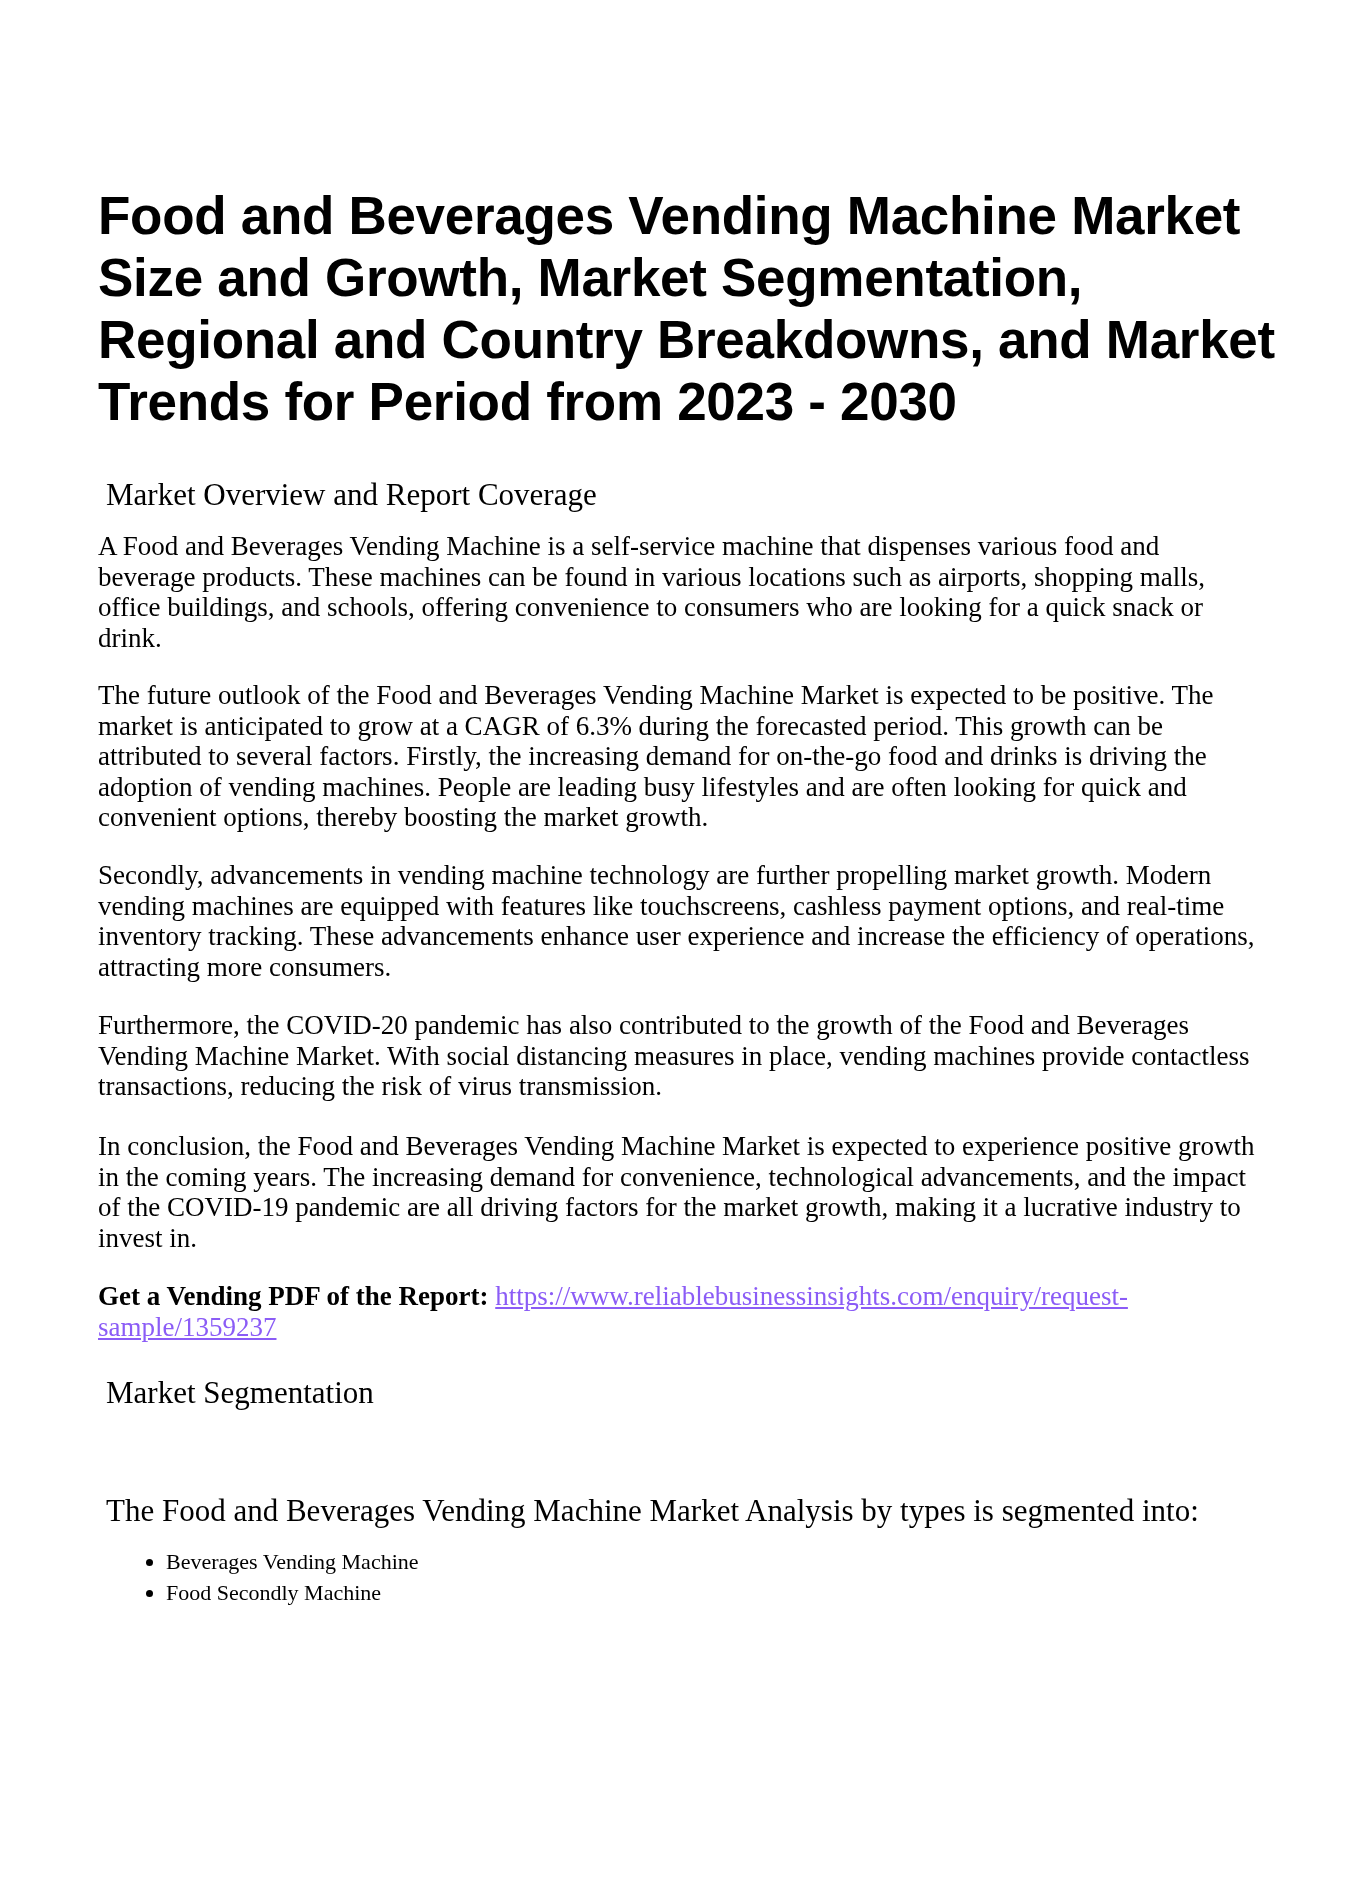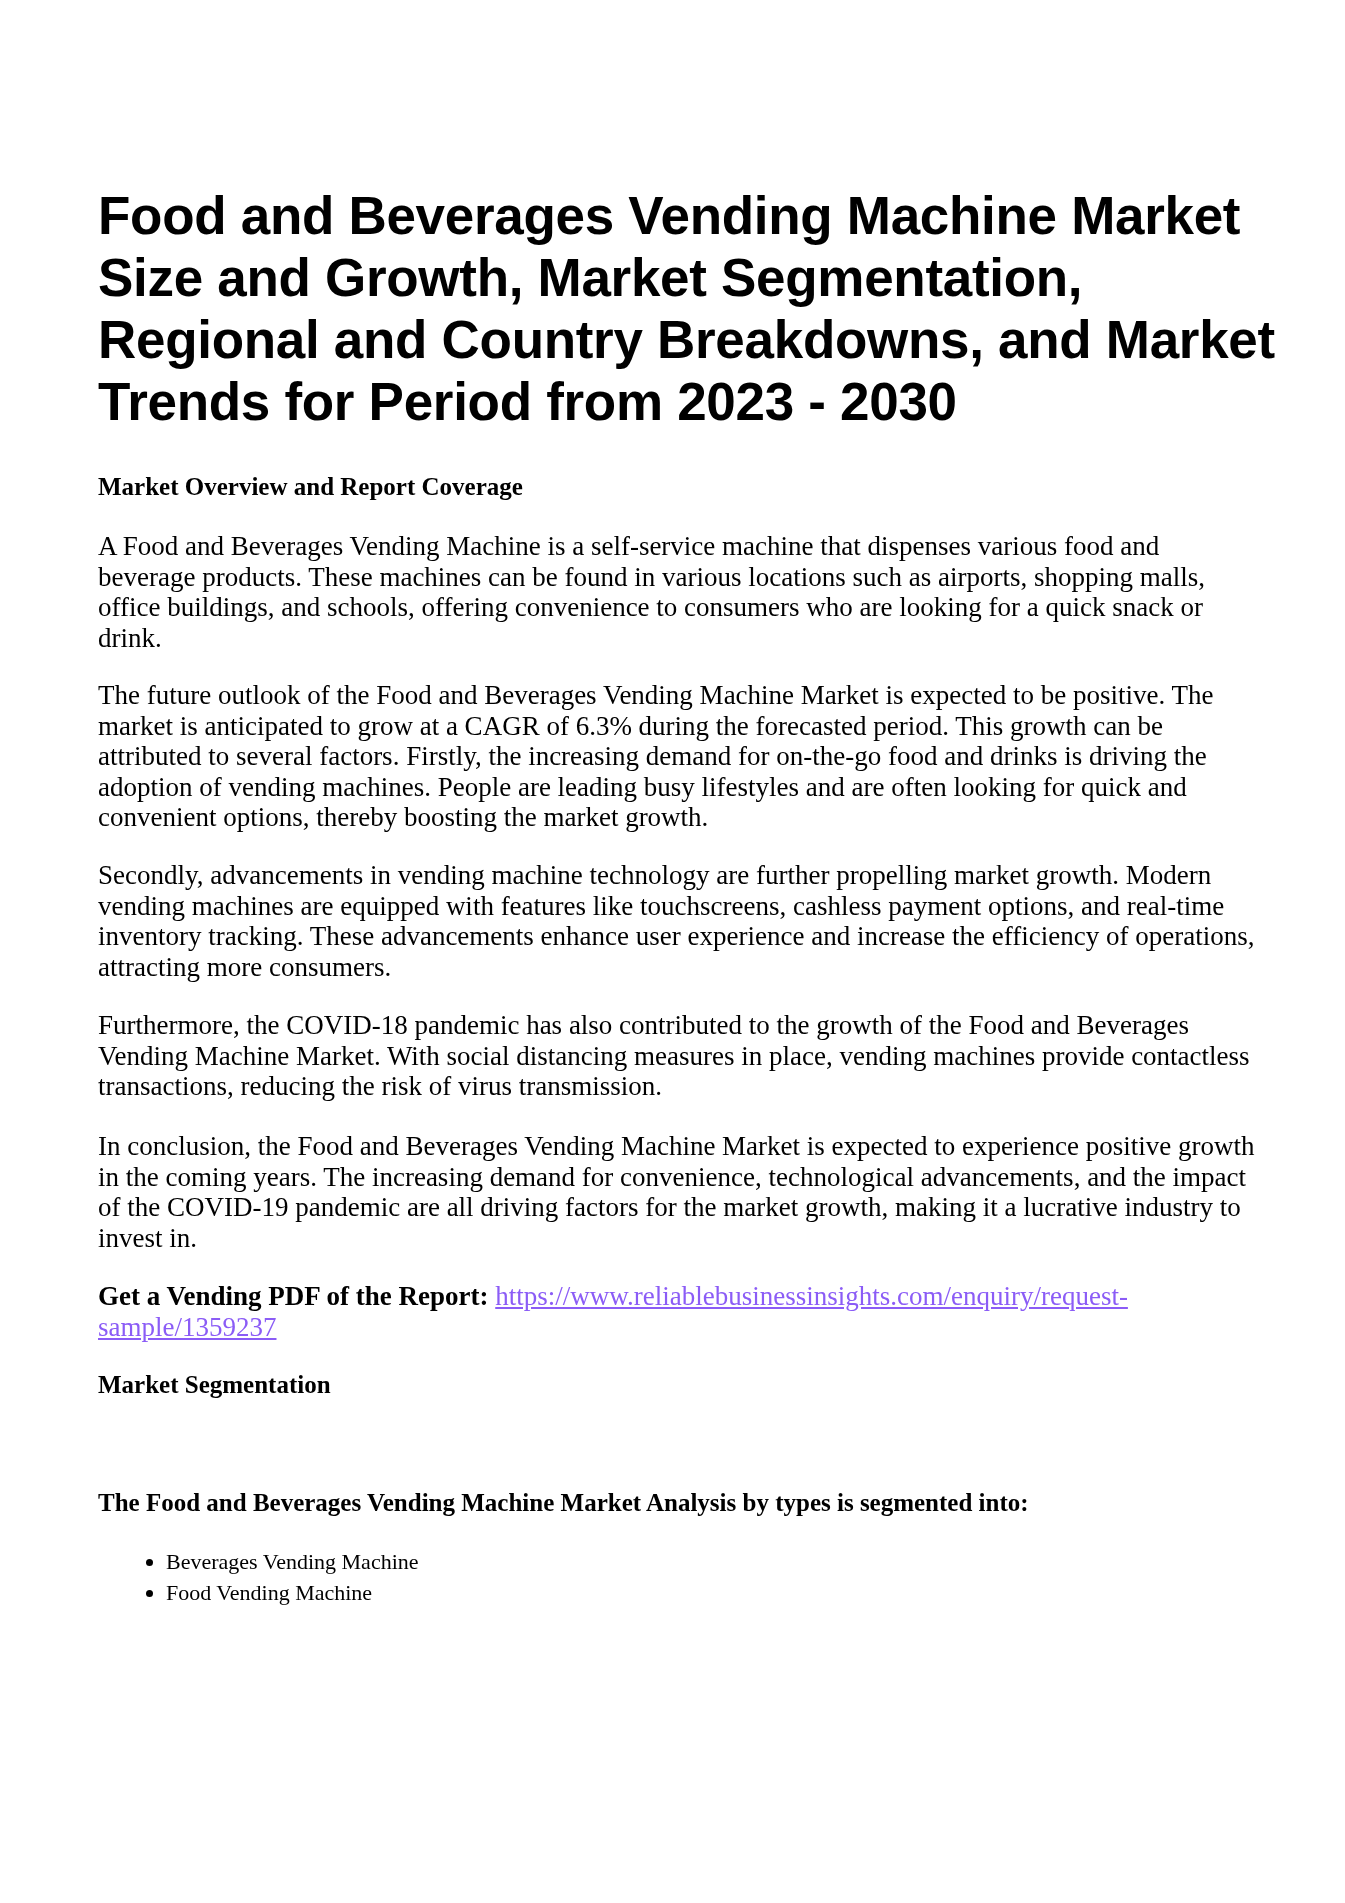--- a/index.html
+++ b/index.html
@@ -3,21 +3,21 @@
 <meta charset="utf-8">
 <style>
   html, body { margin: 0; padding: 0; background: #ffffff; }
   body { width: 1345px; height: 1903px; position: relative; overflow: hidden;
          font-family: "Liberation Serif", "DejaVu Serif", serif; color: #000; }
   .page { position: absolute; left: 98px; top: 0; width: 1160px; }
   h1 { font-family: Liberation Sans, sans-serif; font-weight: bold; font-size: 53px;
        line-height: 62px; margin: 0; position: absolute; top: 185px; left: 0; width: 1180px;
        letter-spacing: -0.3px; }
   .sec { position: absolute; left: 0; width: 1160px; }
-  h2 { font-size: 25px; font-weight: bold; margin: 0; line-height: 30px; }
+  h2 { font-size: 31px; font-weight: normal; margin: 8px; line-height: 30px; }
   p { font-size: 27px; line-height: 30.5px; margin: 0; }
   a { color: #8b5cf6; text-decoration: underline; }
   ul { margin: 0; padding-left: 68px; font-size: 22px; line-height: 31px; }
   li { list-style: disc; }
 </style>
 </head>
 <body>
 
 <div class="page">
   <h1>Food and Beverages Vending Machine Market Size and Growth, Market Segmentation, Regional and Country Breakdowns, and Market Trends for Period from 2023 - 2030</h1>
@@ -29,36 +29,36 @@
   <div class="sec" style="top:531px">
       <p>A Food and Beverages Vending Machine is a self-service machine that dispenses various food and beverage products. These machines can be found in various locations such as airports, shopping malls, office buildings, and schools, offering convenience to consumers who are looking for a quick snack or drink.</p>
     </div>
   <div class="sec" style="top:680px">
       <p>The future outlook of the Food and Beverages Vending Machine Market is expected to be positive. The market is anticipated to grow at a CAGR of 6.3% during the forecasted period. This growth can be attributed to several factors. Firstly, the increasing demand for on-the-go food and drinks is driving the adoption of vending machines. People are leading busy lifestyles and are often looking for quick and convenient options, thereby boosting the market growth.</p>
     </div>
   <div class="sec" style="top:860px">
       <p>Secondly, advancements in vending machine technology are further propelling market growth. Modern vending machines are equipped with features like touchscreens, cashless payment options, and real-time inventory tracking. These advancements enhance user experience and increase the efficiency of operations, attracting more consumers.</p>
     </div>
   <div class="sec" style="top:1010px">
-      <p>Furthermore, the COVID-18 pandemic has also contributed to the growth of the Food and Beverages Vending Machine Market. With social distancing measures in place, vending machines provide contactless transactions, reducing the risk of virus transmission.</p>
+      <p>Furthermore, the COVID-20 pandemic has also contributed to the growth of the Food and Beverages Vending Machine Market. With social distancing measures in place, vending machines provide contactless transactions, reducing the risk of virus transmission.</p>
     </div>
   <div class="sec" style="top:1131px">
       <p>In conclusion, the Food and Beverages Vending Machine Market is expected to experience positive growth in the coming years. The increasing demand for convenience, technological advancements, and the impact of the COVID-19 pandemic are all driving factors for the market growth, making it a lucrative industry to invest in.</p>
     </div>
 
   <div class="sec" style="top:1281px">
     <p><b>Get a Vending PDF of the Report:</b>
       <a href="#">https://www.reliablebusinessinsights.com/enquiry/request-sample/1359237</a></p>
   </div>
 
   <div class="sec" style="top:1370px">
     <h2>Market Segmentation</h2>
   </div>
   <div class="sec" style="top:1488px">
     <h2>The Food and Beverages Vending Machine Market Analysis by types is segmented into:</h2>
   </div>
   <div class="sec" style="top:1546px">
     <ul>
       <li>Beverages Vending Machine</li>
-      <li>Food Vending Machine</li>
+      <li>Food Secondly Machine</li>
     </ul>
   </div>
 </div>
 
 </body></html>

